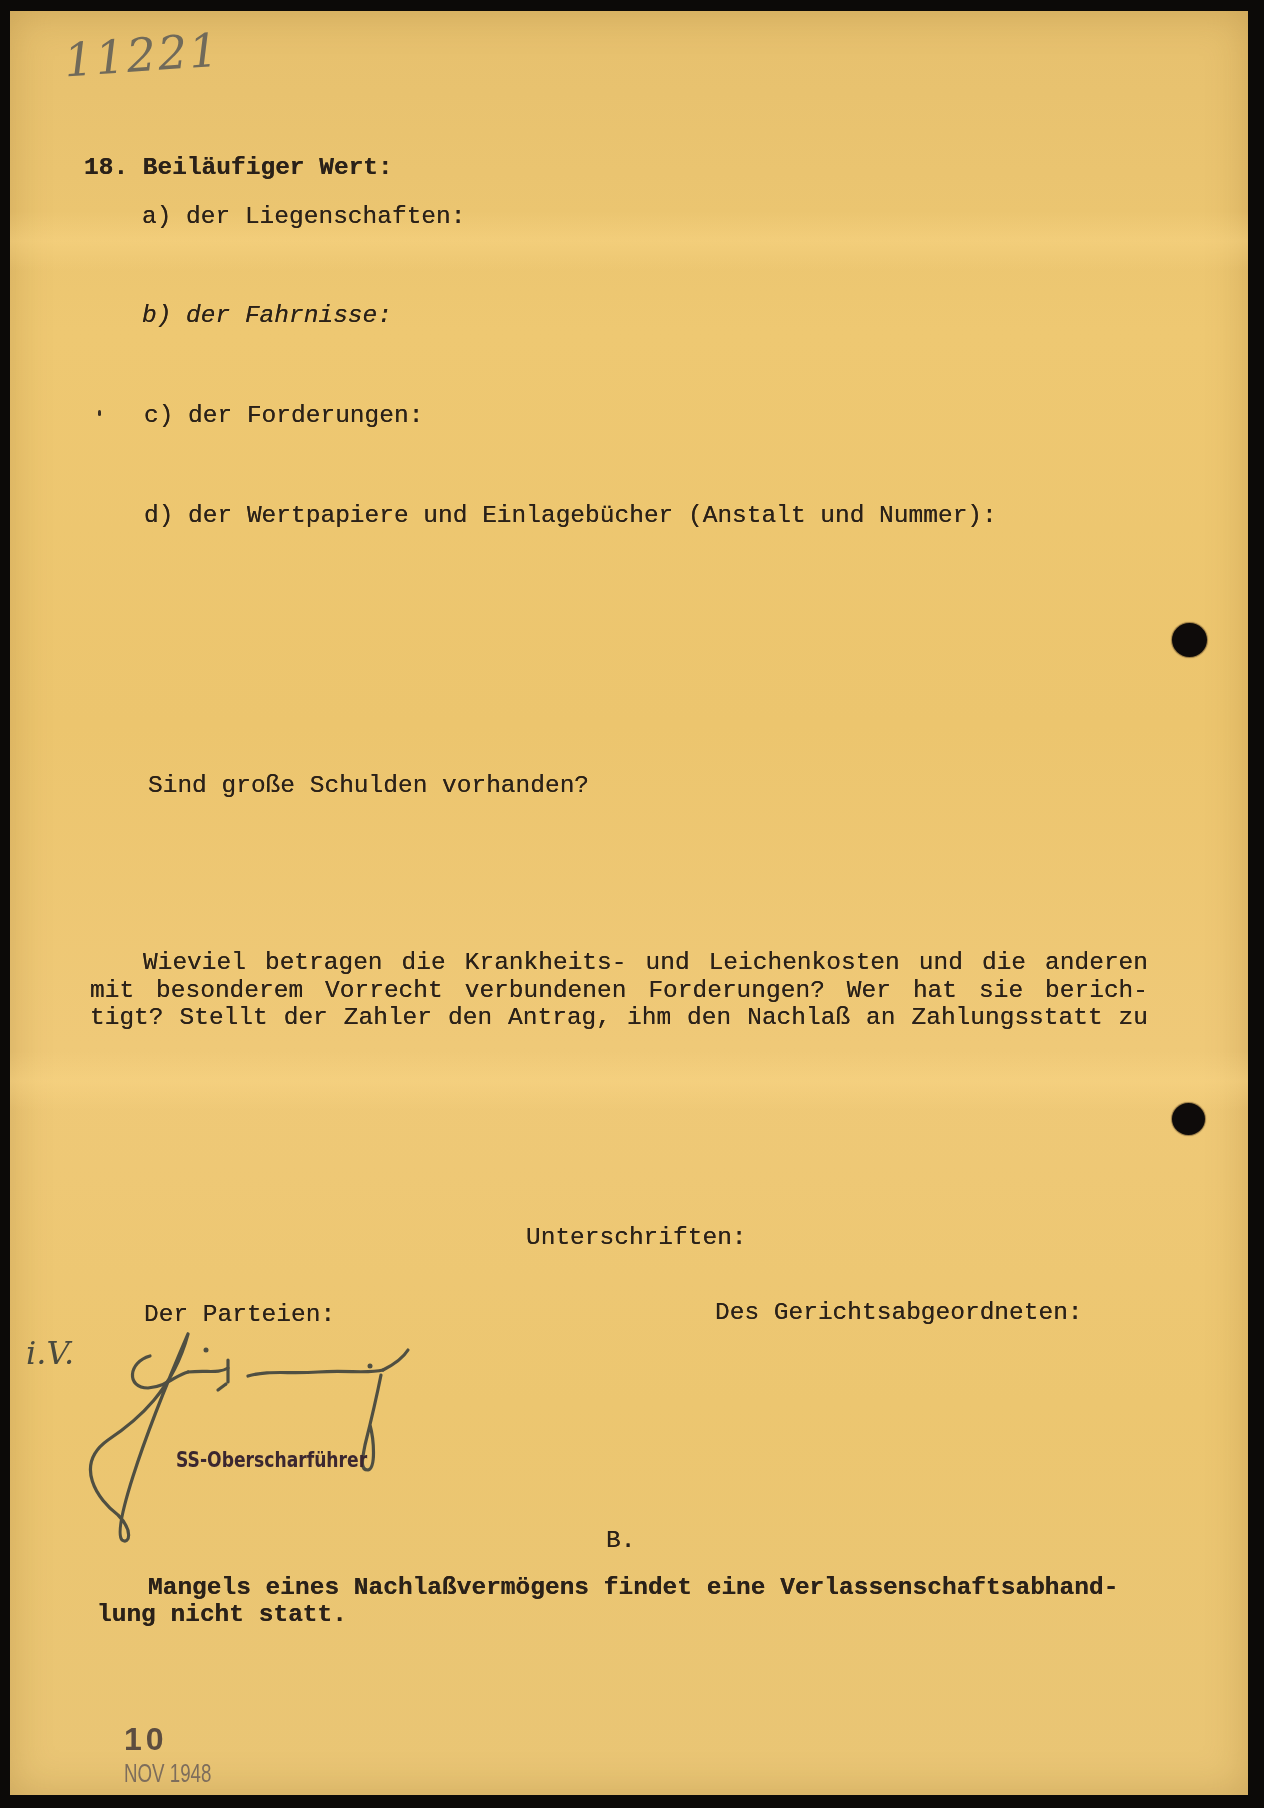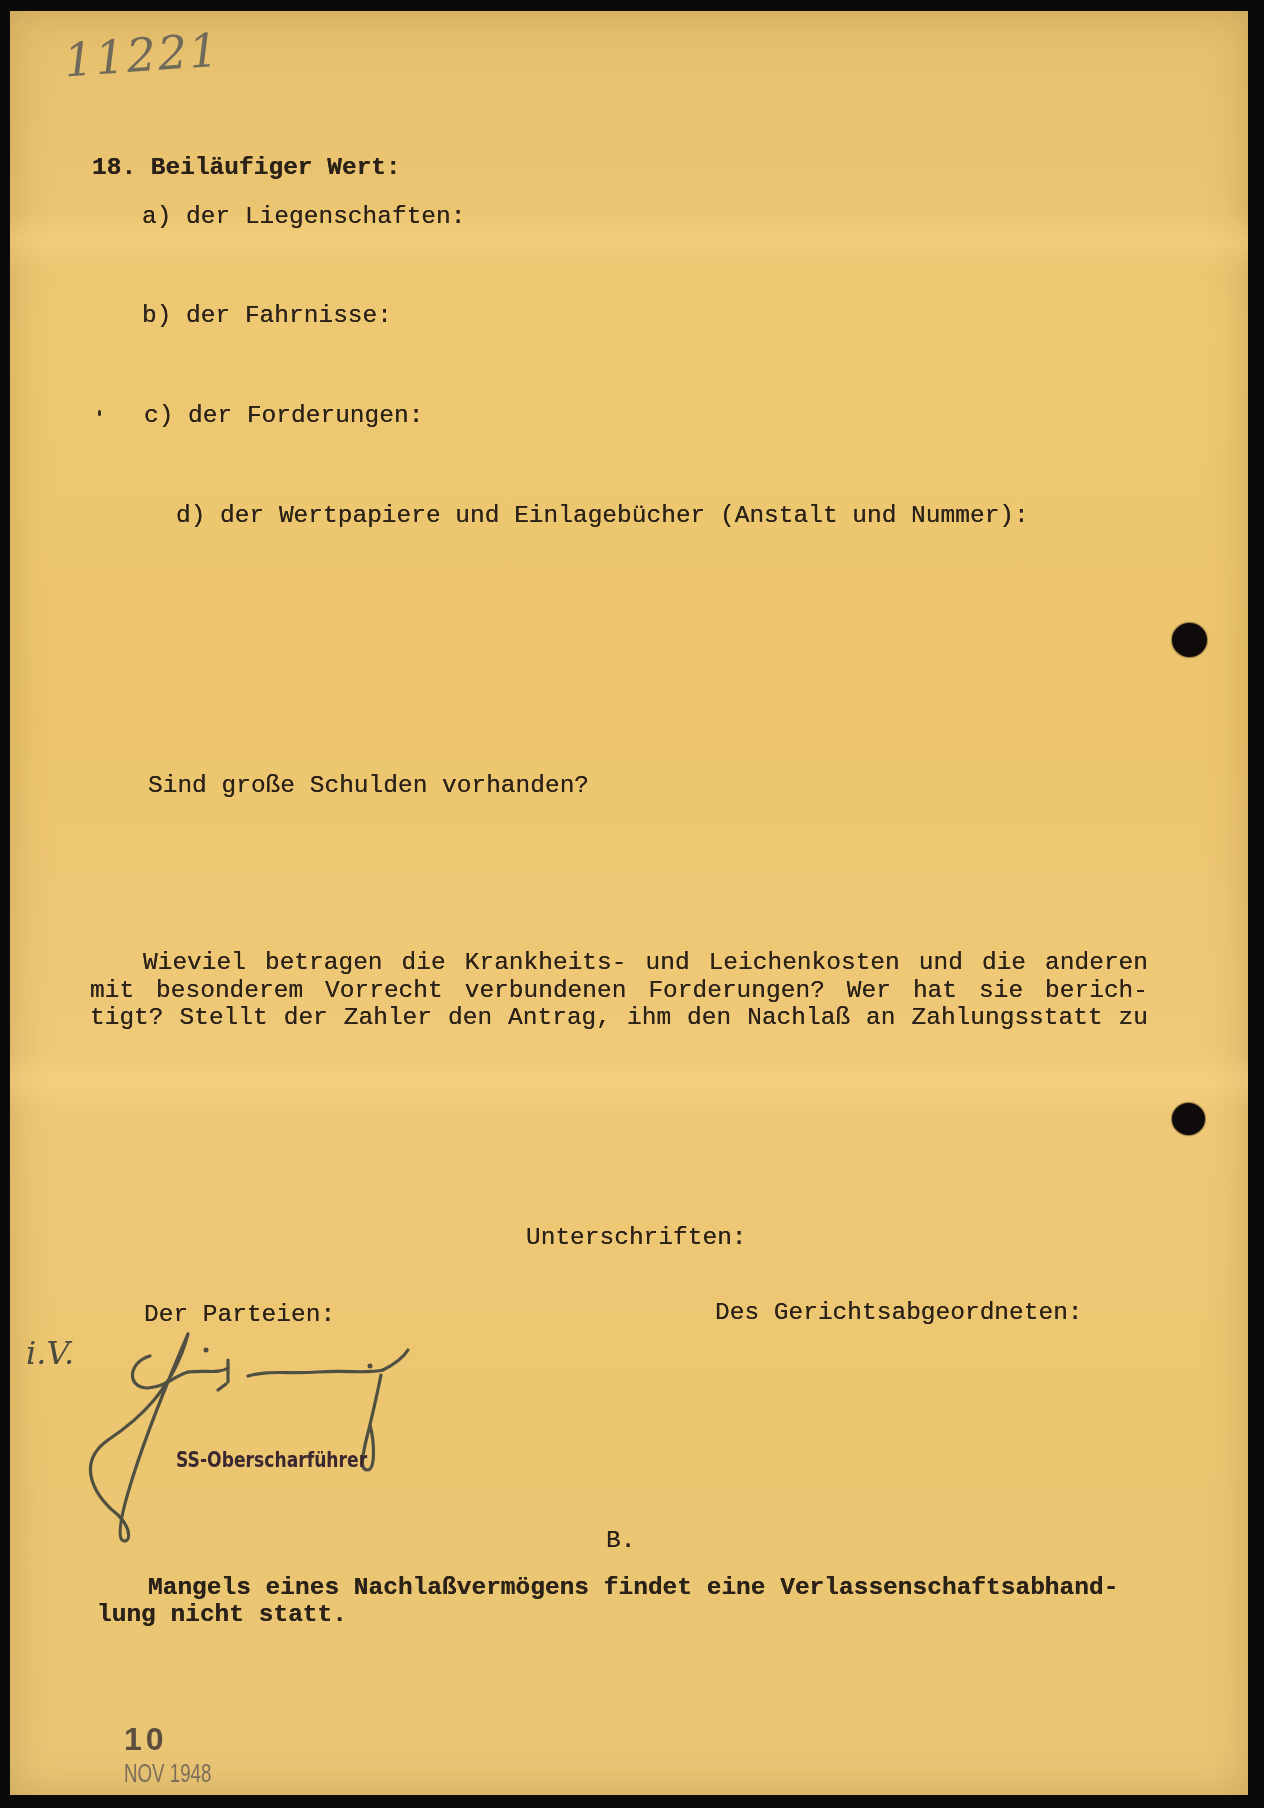--- a/index.html
+++ b/index.html
@@ -60,26 +60,26 @@
 </head>
 <body>
 
 <div class="page">
   <div class="band" style="top:200px"></div>
   <div class="band" style="top:1040px"></div>
 </div>
 
 <div class="hand" style="left:64px; top:28px; font-size:46px; letter-spacing:2px; color:#706a5a; transform: rotate(-4deg);">11221</div>
 
-<div class="tw" style="left:84px; top:156px; font-weight:bold;margin-left:8px;">18. Beiläufiger Wert:</div>
+<div class="tw" style="left:84px; top:156px; font-weight:bold;">18. Beiläufiger Wert:</div>
 <div class="tw" style="left:142px; top:205px;">a) der Liegenschaften:</div>
-<div class="tw" style="left:142px; top:304px;">b) der Fahrnisse:</div>
+<div class="tw" style="left:142px; top:304px;font-style:italic;">b) der Fahrnisse:</div>
 <div class="mark" style="left:98px; top:410px; width:3px; height:6px;"></div>
 <div class="tw" style="left:144px; top:404px;">c) der Forderungen:</div>
-<div class="tw" style="left:144px; top:504px;margin-left:32px;">d) der Wertpapiere und Einlagebücher (Anstalt und Nummer):</div>
+<div class="tw" style="left:144px; top:504px;">d) der Wertpapiere und Einlagebücher (Anstalt und Nummer):</div>
 
 <div class="hole" style="left:1172px; top:623px; width:35px; height:34px;"></div>
 <div class="hole" style="left:1172px; top:1103px; width:33px; height:32px;"></div>
 
 <div class="tw" style="left:148px; top:754px;margin-top:20px;">Sind große Schulden vorhanden?</div>
 
 <div class="para" style="top:949px;">
   <span class="ln" style="padding-left:53px;">Wieviel betragen die Krankheits- und Leichenkosten und die anderen</span>
   <span class="ln">mit besonderem Vorrecht verbundenen Forderungen? Wer hat sie berich-</span>
   <span class="ln">tigt? Stellt der Zahler den Antrag, ihm den Nachlaß an Zahlungsstatt zu</span>

